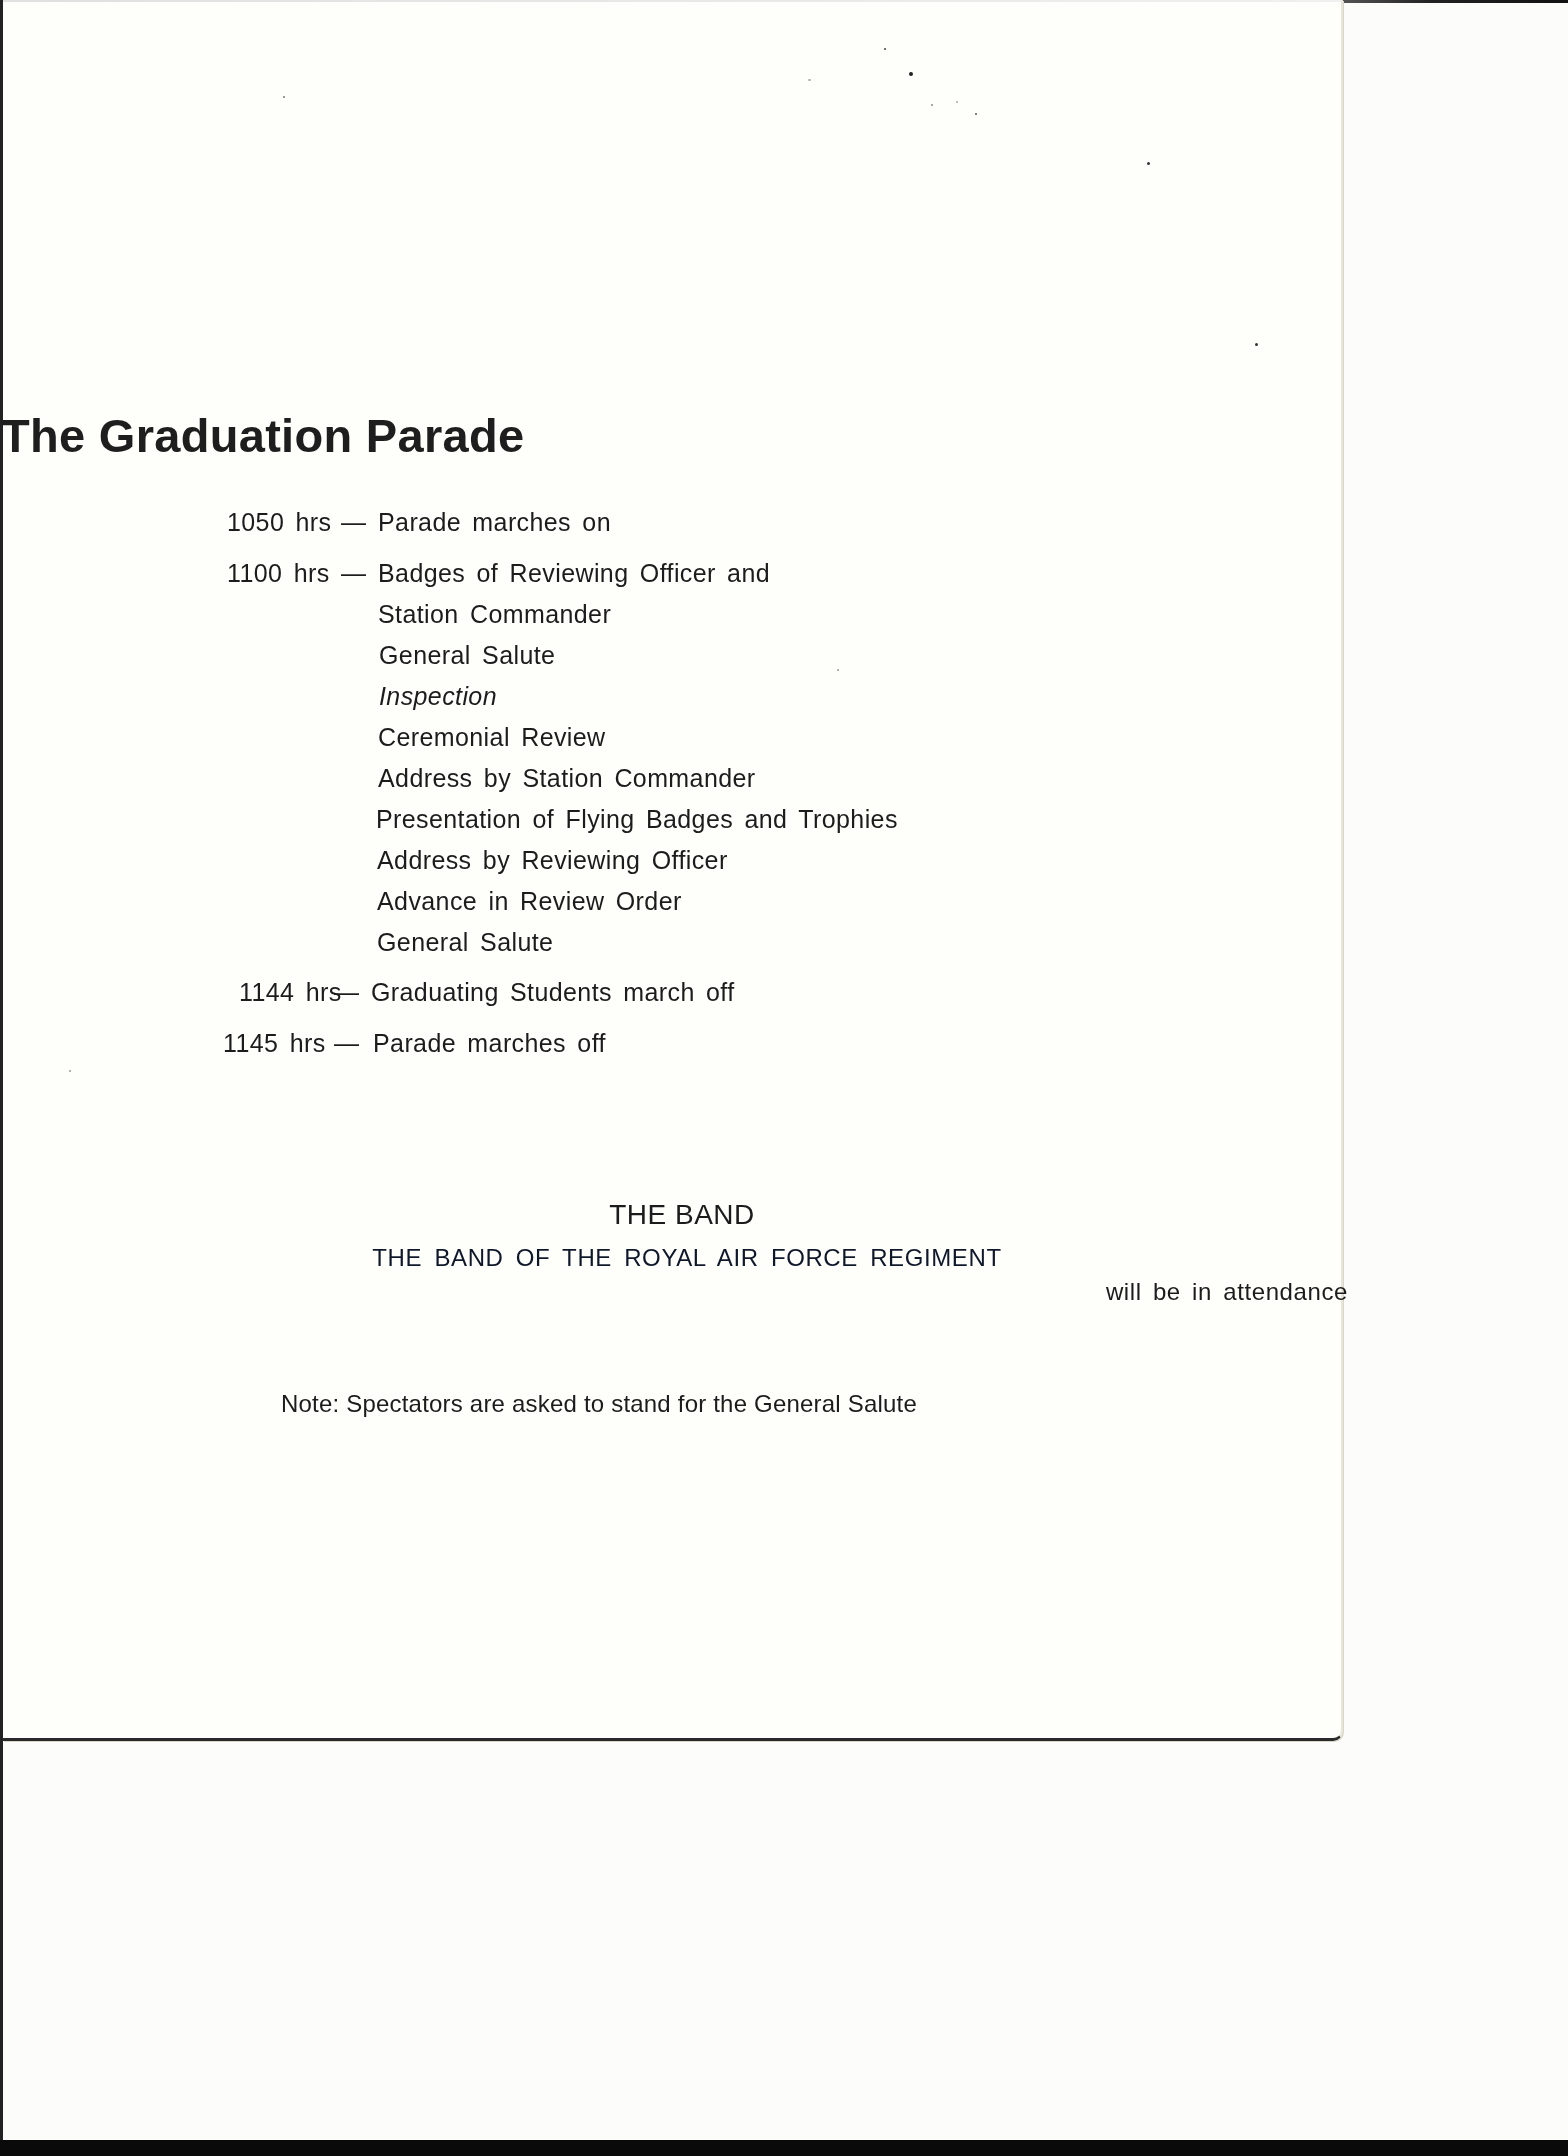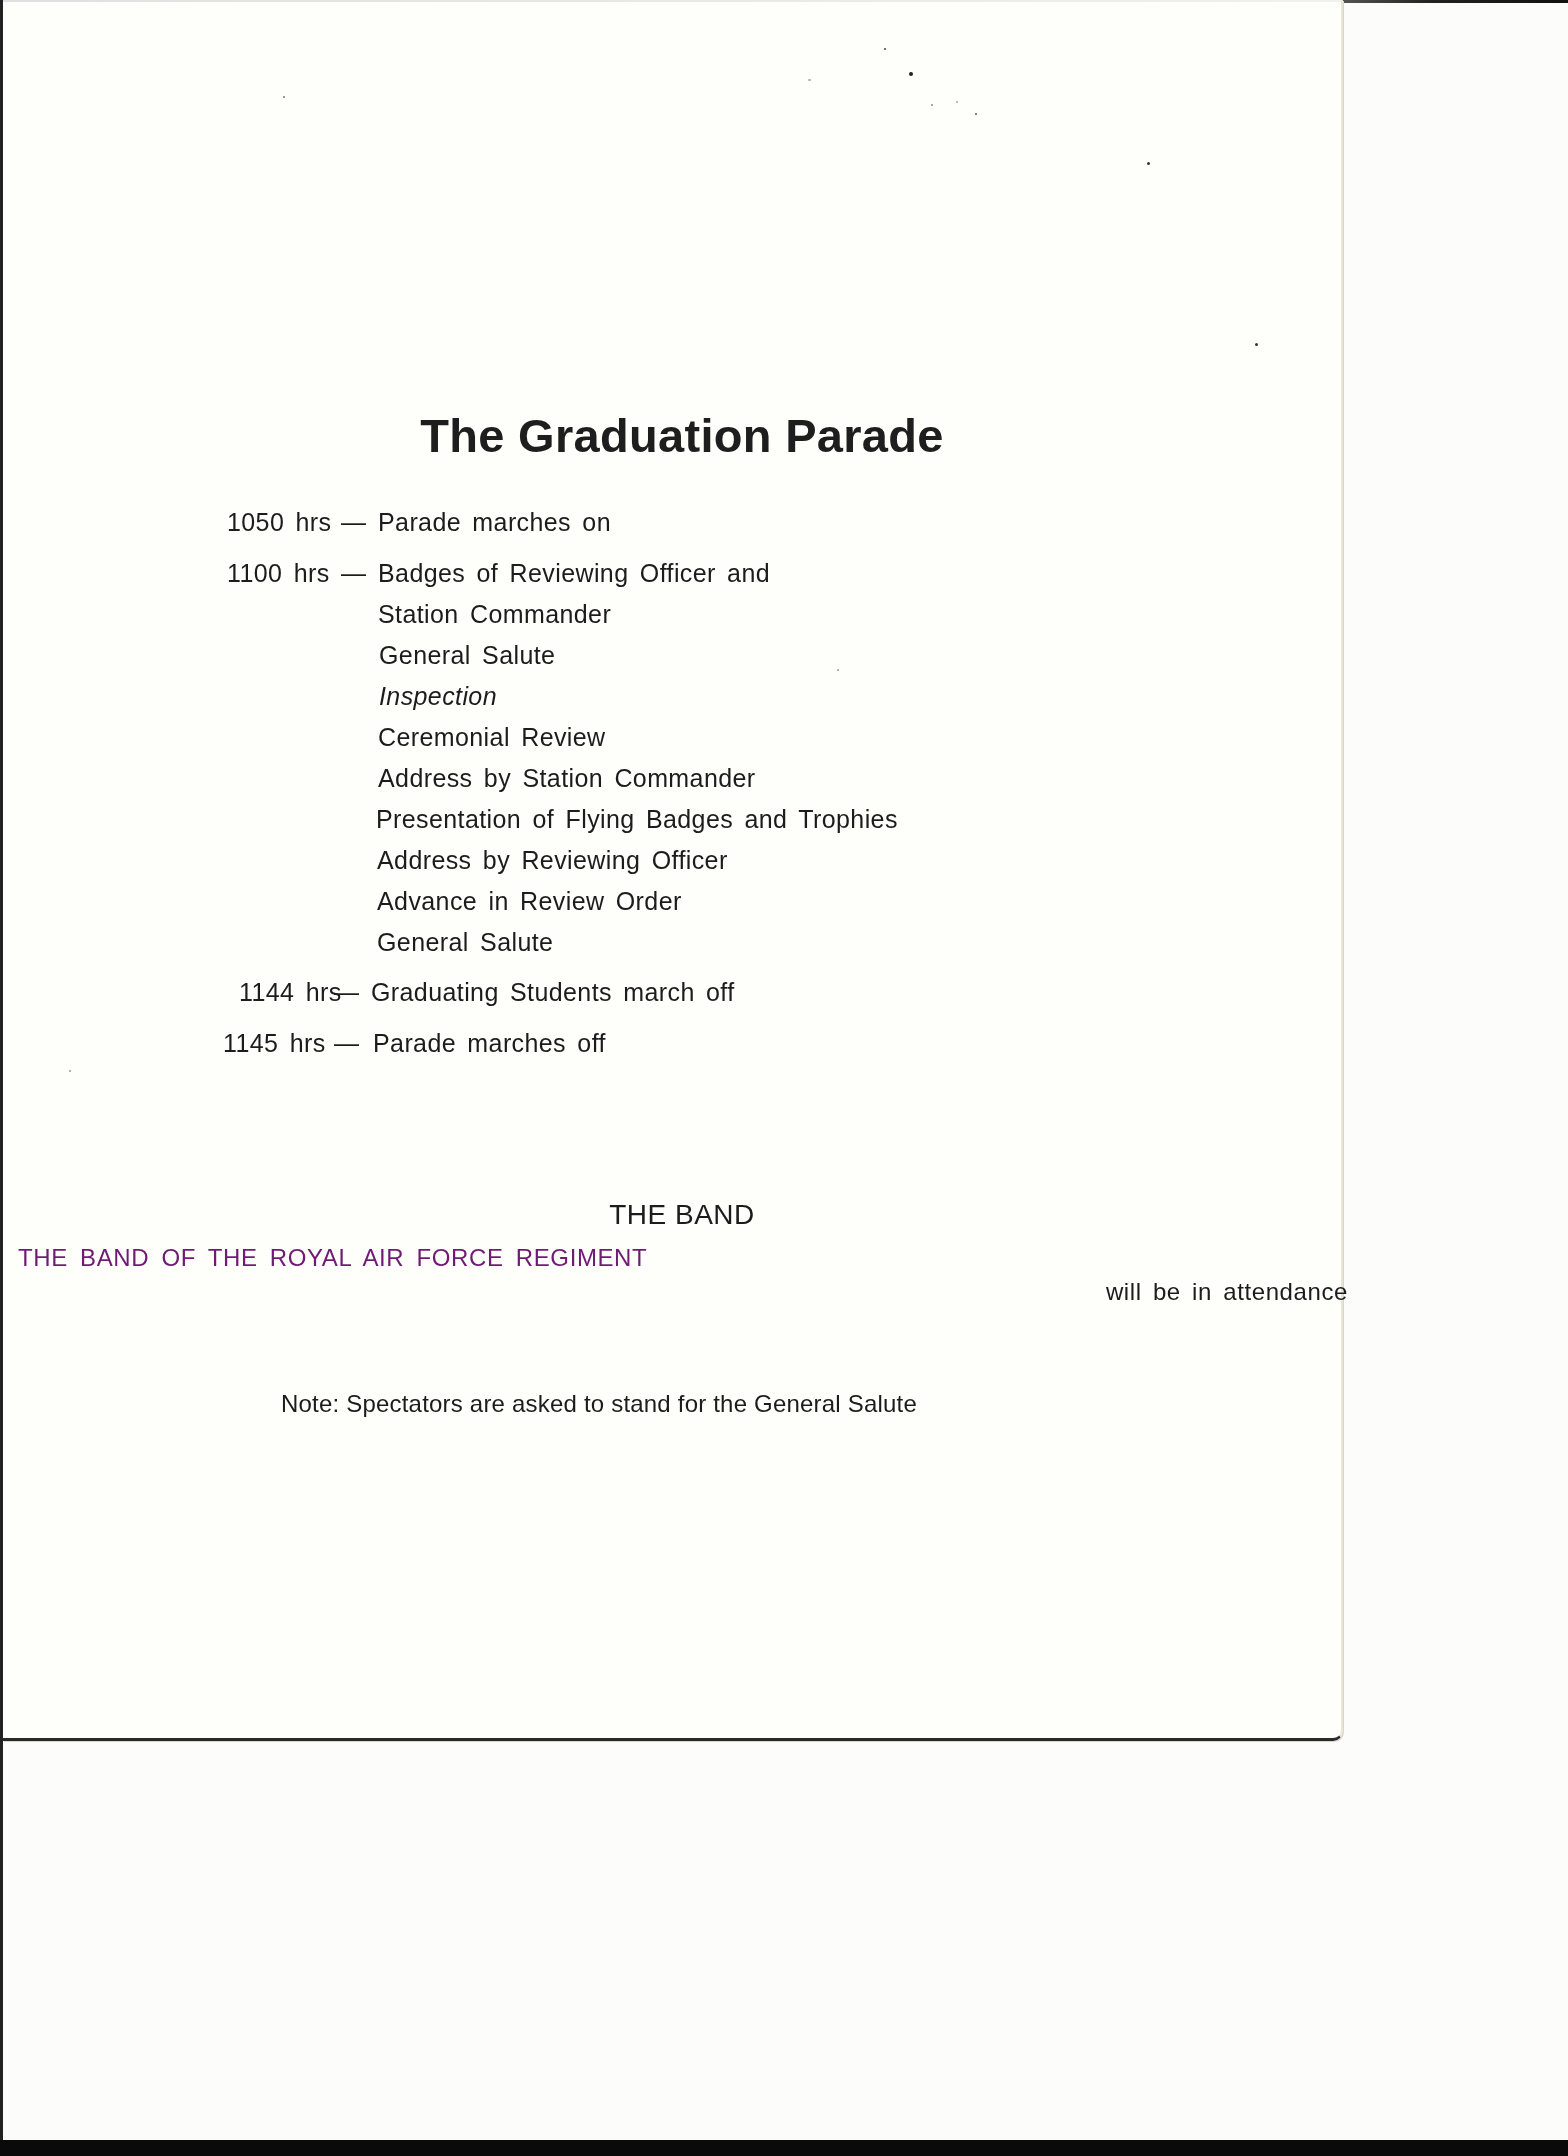--- a/index.html
+++ b/index.html
@@ -58,26 +58,26 @@
   .speck {
     position: absolute;
     width: 3px; height: 3px;
     border-radius: 50%;
     background: #444;
   }
   .title {
     position: absolute;
     left: 0; width: 1338px;
     top: 408px;
-    text-align: center;
+    text-align: left;
     font-weight: bold;
     font-size: 47px;
     letter-spacing: 0.3px;
     color: #1e1e1e;
-    padding-left: 12px;
+    padding-left: 0;
   }
   .title span {
     position: relative;
     left: -2px;
   }
   .schedule {
     position: absolute;
     left: 0; top: 0;
   }
   .sched-row {
@@ -107,24 +107,25 @@
     text-align: center;
     font-size: 28px;
     letter-spacing: 0.5px;
     color: #1c1c1c;
   }
   .band-heading span { position: relative; left: 10px; }
   .band-name {
     position: absolute;
     left: 0; width: 1338px;
     top: 1244px;
+    text-align: center;
     font-size: 24px;
     letter-spacing: 0.6px;
     word-spacing: 5px;
-    color: #701a75;
+    color: #0f172a;
   }
   .band-name span { position: relative; left: 15px; }
   .band-attend {
     position: absolute;
     left: 0; width: 1338px;
     top: 1278px;
     text-align: right;
     font-size: 24px;
     letter-spacing: 0.6px;
     word-spacing: 4px;

